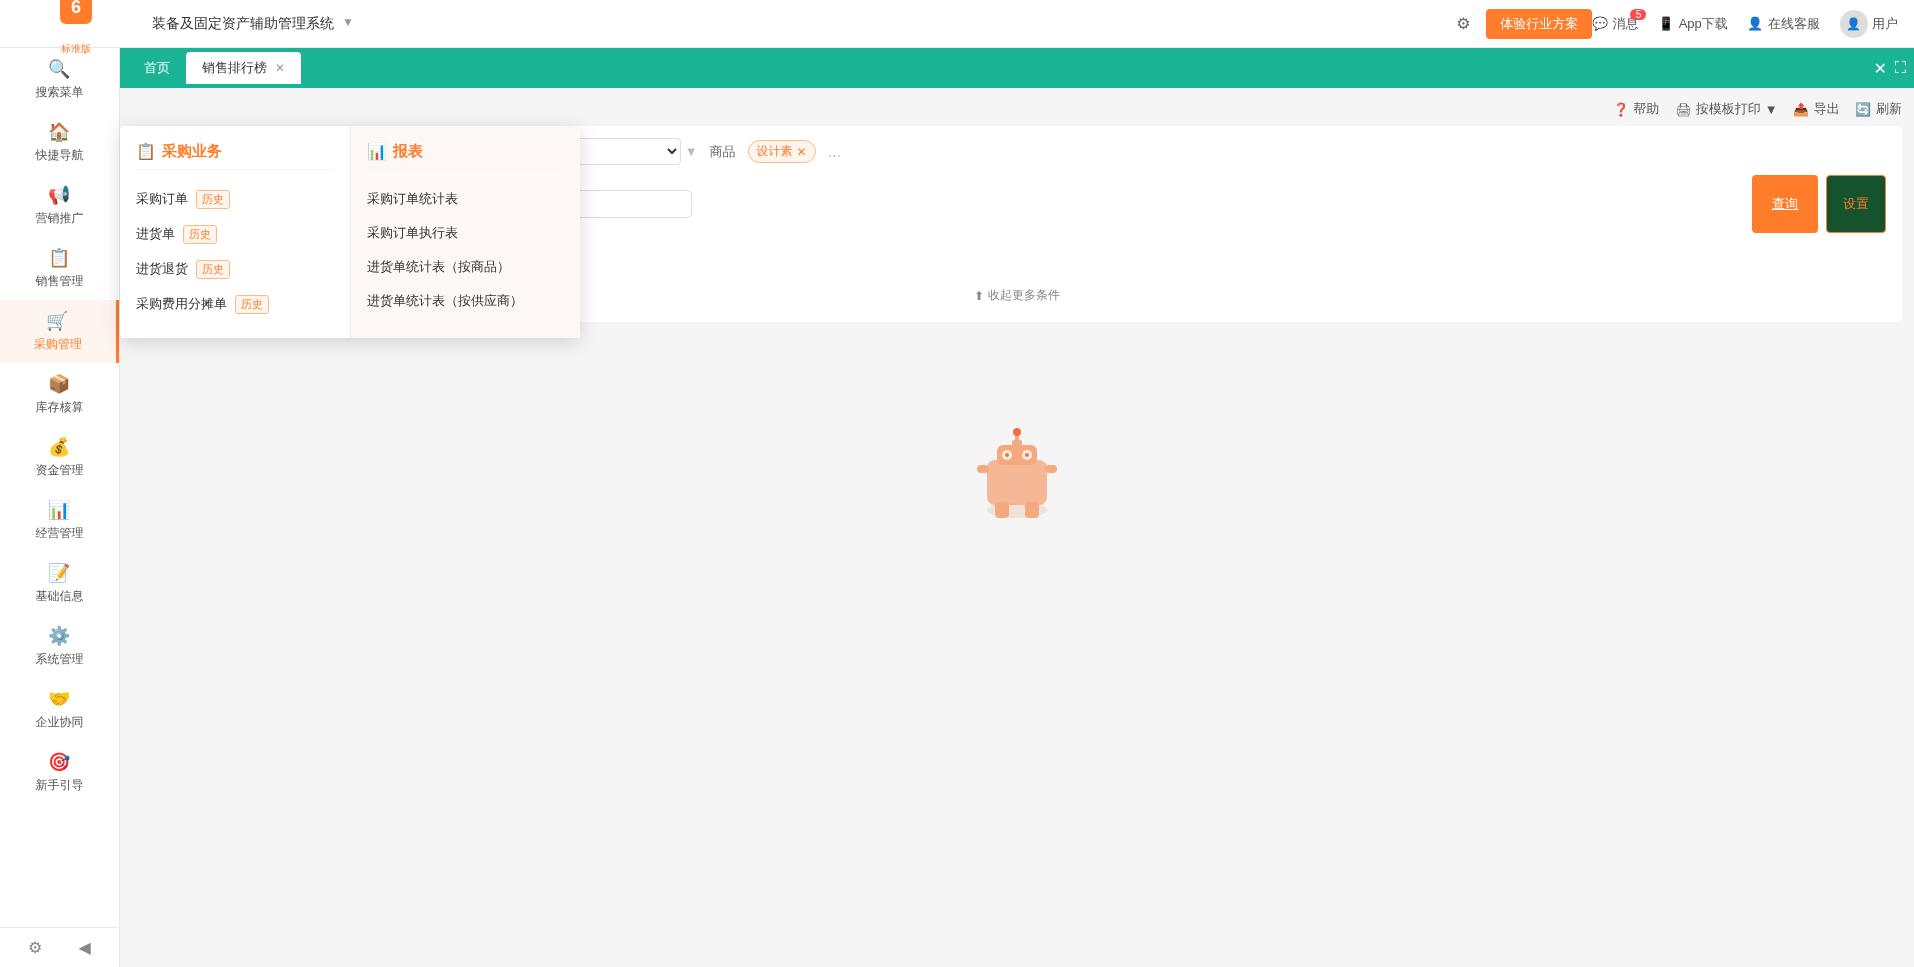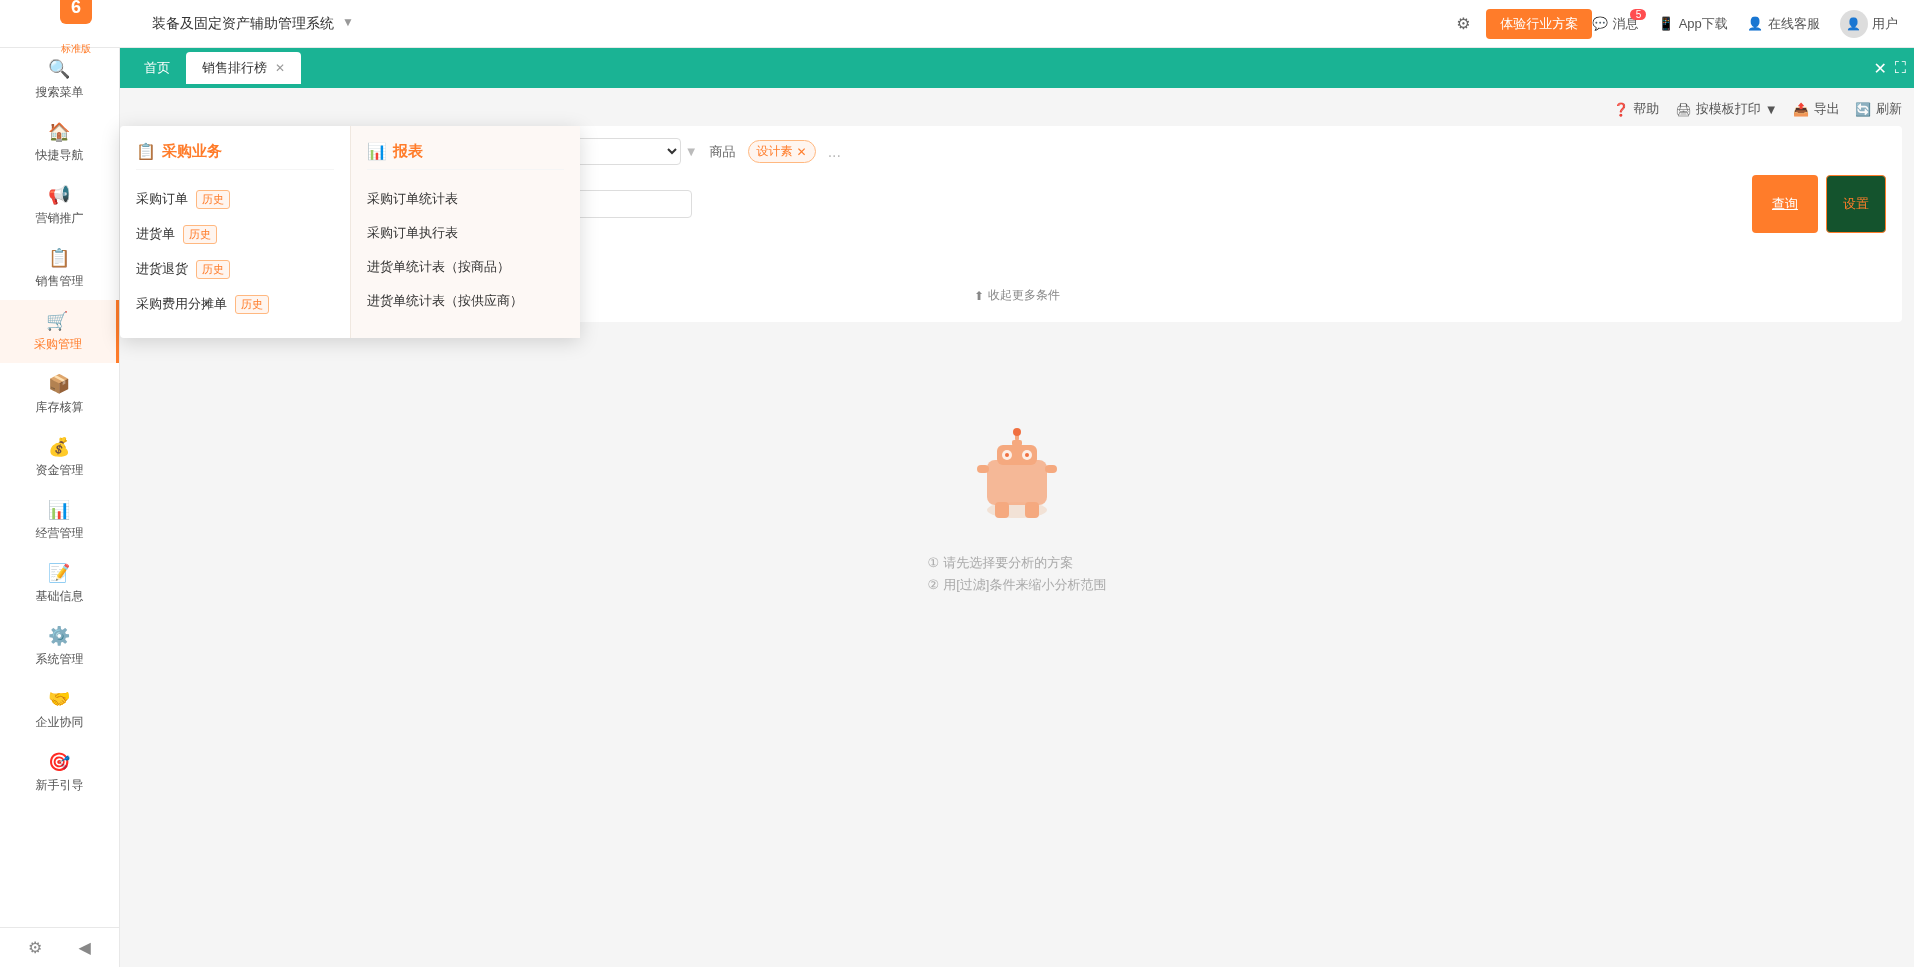--- a/index.html
+++ b/index.html
@@ -581,24 +581,20 @@
             <circle cx="70" cy="45" r="2" fill="#f07040"></circle>
             <rect x="55" y="30" width="10" height="6" rx="2" fill="#f5a97f"></rect>
             <rect x="58" y="24" width="4" height="7" rx="2" fill="#f5a97f"></rect>
             <circle cx="60" cy="22" r="4" fill="#f07040"></circle>
             <rect x="20" y="55" width="12" height="8" rx="4" fill="#f5a97f"></rect>
             <rect x="88" y="55" width="12" height="8" rx="4" fill="#f5a97f"></rect>
             <rect x="38" y="92" width="14" height="16" rx="4" fill="#f5a97f"></rect>
             <rect x="68" y="92" width="14" height="16" rx="4" fill="#f5a97f"></rect>
           </svg>
         </div>
-        <div class="empty-tips">
-          <p><span class="num">①</span><span>请先选择要分析的方案</span></p>
-          <p><span class="num">②</span><span>用[过滤]条件来缩小分析范围</span></p>
-        </div>
       </div>
     </div>
   </div>
 </div>
 
 <div class="dropdown-menu">
 
   <div class="dropdown-section">
     <div class="dropdown-section-title">
       <span class="section-icon">📋</span>

